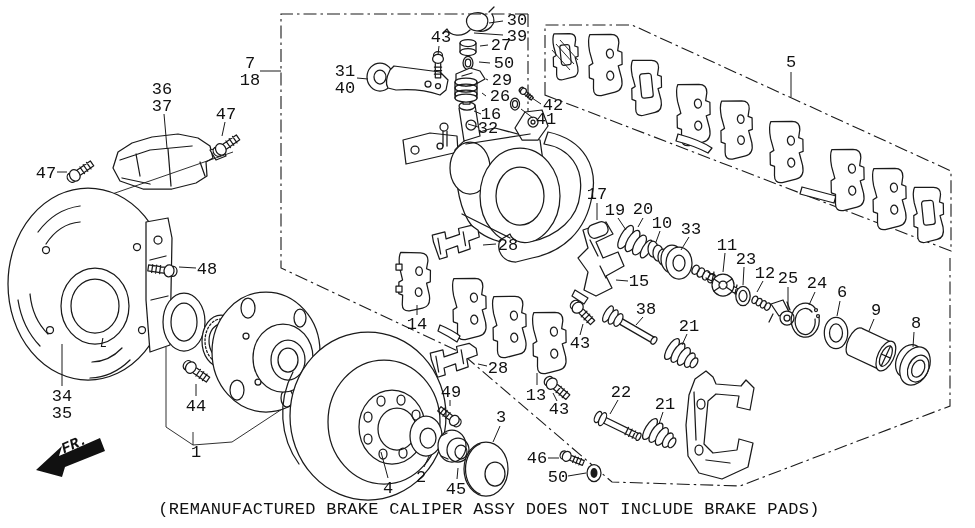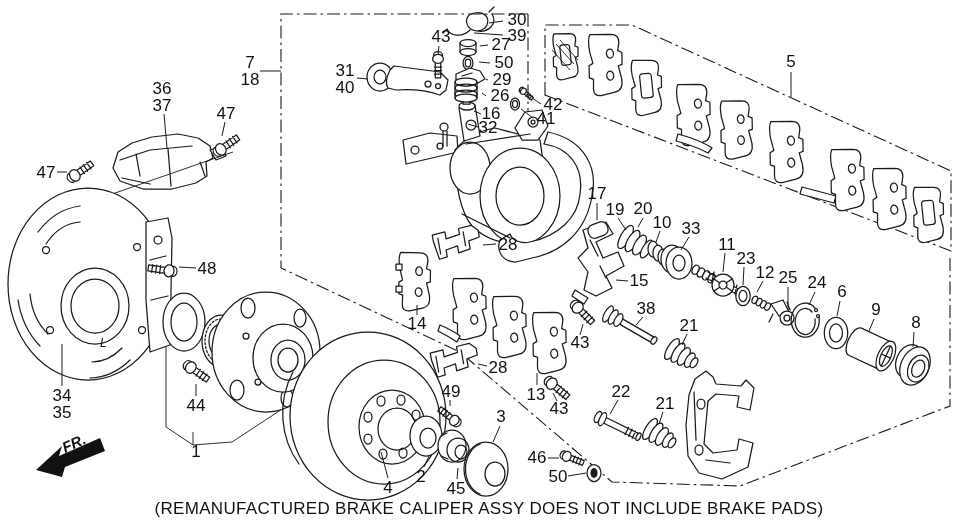--- a/index.html
+++ b/index.html
@@ -1,17 +1,17 @@
 <!DOCTYPE html>
 <html><head>
 <meta charset="utf-8">
 <style>
   html,body{margin:0;padding:0;background:#fff;}
   .stage{position:relative;width:975px;height:528px;background:#fff;overflow:hidden;
-         font-family:Liberation Sans, sans-serif;border-radius:30px;}
+         font-family:Liberation Mono, monospace;border-radius:30px;}
   svg{display:block}
   svg *{vector-effect:non-scaling-stroke;}
   .ln{stroke:#1a1a1a;stroke-width:1.25;fill:none;stroke-linejoin:round;stroke-linecap:round;}
   .fw{stroke:#1a1a1a;stroke-width:1.25;fill:#fff;stroke-linejoin:round;}
   .dash{stroke:#1a1a1a;stroke-width:1.1;fill:none;stroke-dasharray:13 4 2.5 4;}
   .thin{stroke:#1a1a1a;stroke-width:0.9;fill:none;}
   .callout{font-size:17px;fill:#111;}
   .leader{stroke:#1a1a1a;stroke-width:1;}
   .caption{font-size:17px;letter-spacing:.3px;fill:#111;}
   .frtxt{font-size:15px;font-weight:bold;font-style:italic;fill:#111;}

